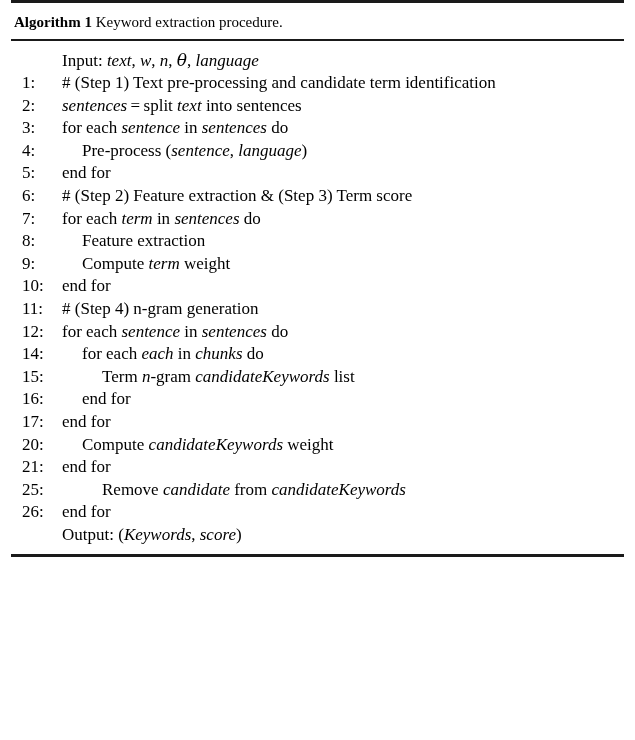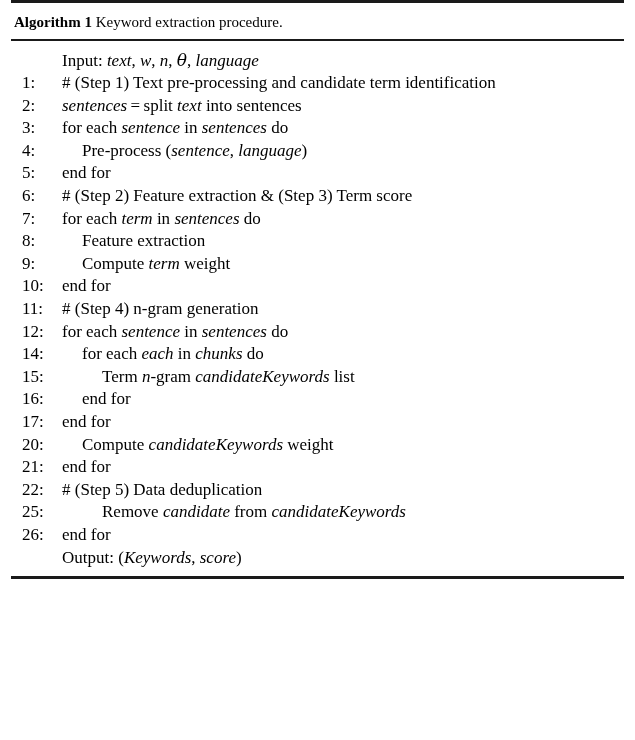--- a/index.html
+++ b/index.html
@@ -152,24 +152,20 @@
       </div>
       <div class="line">
         <span class="num">20:</span>
         <span class="content ind1"><span class="r">Compute </span><span class="i">candidateKeywords</span><span class="r"> weight</span></span>
       </div>
       <div class="line">
         <span class="num">21:</span>
         <span class="content ind0"><span class="b">end for</span></span>
       </div>
       <div class="line">
-        <span class="num">22:</span>
-        <span class="content ind0"><span class="r"># (</span><span class="b">Step 5</span><span class="r">) Data deduplication</span></span>
-      </div>
-      <div class="line">
         <span class="num">25:</span>
         <span class="content ind2"><span class="r">Remove </span><span class="i">candidate</span><span class="r"> from </span><span class="i">candidateKeywords</span></span>
       </div>
       <div class="line">
         <span class="num">26:</span>
         <span class="content ind0"><span class="b">end for</span></span>
       </div>
       <div class="line">
         <span class="num"></span>
         <span class="content ind0"><span class="b">Output</span><span class="r">: (</span><span class="i">Keywords</span><span class="r">, </span><span class="i">score</span><span class="r">)</span></span>

